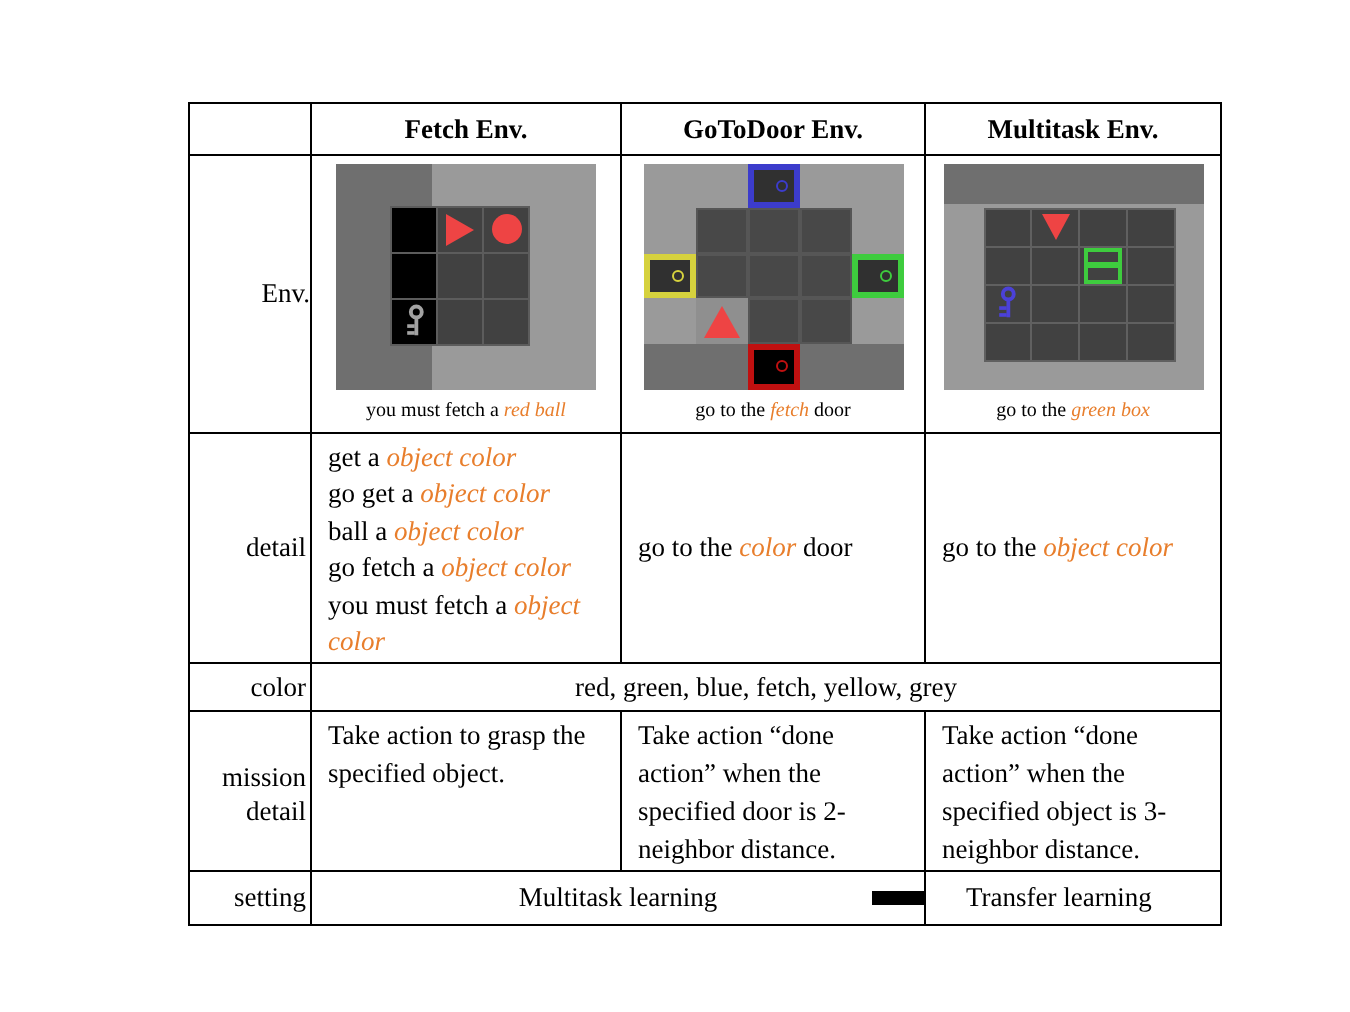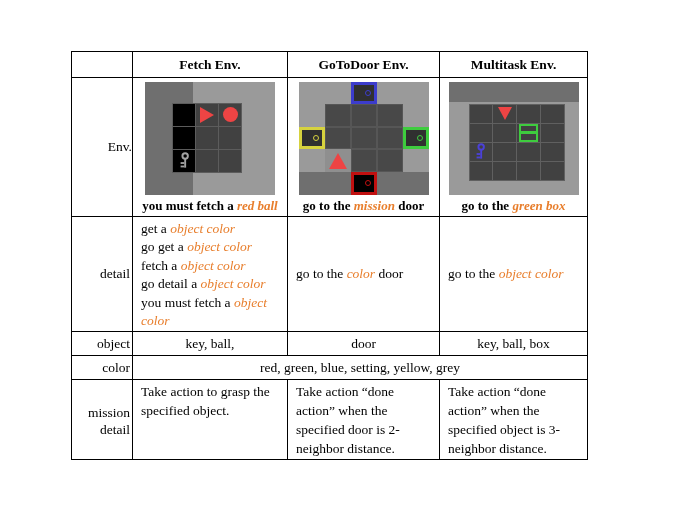--- a/index.html
+++ b/index.html
@@ -1,41 +1,41 @@
 <!DOCTYPE html>
 <html style="--orange: #e87e2c; --item-red: #ee4444; --grey-key: #a2a2a2; --blue-key: #4b41d8; --door-yellow: #d6d23e; --door-green: #3ecc3e; --door-blue: #3c3ccc; --door-red: #c01010; --wall-light: #9a9a9a; --wall-dark: #6f6f6f; --cell-dark: #414141; --cell-door: #484848; --agent-cell: #8f8f8f; --line: #5c5c5c;"><head>
 <meta charset="utf-8">
 <style>
   html,body{margin:0;padding:0;}
   body{
     width:675px;height:506px;background:#ffffff;position:relative;overflow:hidden;
     font-family:"Liberation Serif","DejaVu Serif",serif;color:#000;
   }
   .table-wrap{position:absolute;left:71px;top:51px;}
-  table{border-collapse:collapse;table-layout:fixed;}
+  table{border-collapse:collapse;table-layout:fixed;margin-left:23px;}
   td{border:1.5px solid #000;font-size:13.5px;vertical-align:middle;padding:0 8px;overflow:hidden;}
   .lab{text-align:right;padding:0 2px;}
   .head{font-weight:bold;text-align:center;}
   .cen{text-align:center;}
   .r-head td{height:25px;}
   .r-env td{height:138px;padding:0;}
   .r-mission td{height:111px;}
   .mission-fetch{vertical-align:top;padding-top:3px;line-height:18.4px;}
   .r-object td{height:23px;}
   .r-color td{height:23px;}
   .r-detail td{height:77px;vertical-align:top;padding-top:2px;line-height:19px;}
   .r-detail .lab{vertical-align:middle;line-height:17px;}
   .r-setting td{height:26px;}
   .setting-left{position:relative;text-align:center;}
   .setting-right{padding-left:20px;}
   .em{color:var(--orange);font-style:italic;}
 
   
   .envwrap{display:flex;flex-direction:column;align-items:center;justify-content:center;height:100%;}
-  .cap{margin-top:3px;font-size:13px;line-height:15px;white-space:nowrap;text-align:center;font-weight:bold;}
+  .cap{margin-top:3px;font-size:10px;line-height:15px;white-space:nowrap;text-align:center;}
   .env-img{width:130px;height:113px;position:relative;background:var(--wall-light);overflow:hidden;flex:none;}
 
   
   .fetch-band{position:absolute;left:0;top:0;width:48px;height:113px;background:var(--wall-dark);}
   .grid3{position:absolute;left:27px;top:21px;width:68px;height:68px;display:grid;
          grid-template-columns:repeat(3,1fr);grid-template-rows:repeat(3,1fr);
          gap:1px;background:var(--line);border:1px solid var(--line);}
   .gc{background:var(--cell-dark);display:flex;align-items:center;justify-content:center;}
   .gc.black{background:#000;}
   .tri-right{width:0;height:0;border-left:14px solid var(--item-red);border-top:8px solid transparent;border-bottom:8px solid transparent;}
@@ -160,21 +160,21 @@
           <div class="w"></div>
 
           <div class="wd"></div>
           <div class="wd"></div>
           <div class="door red">
                   <span class="knob"></span>
                 </div>
           <div class="wd"></div>
           <div class="wd"></div>
         </div>
-        <div class="cap"><span>go to the </span><span class="em">mission</span><span> door</span></div>
+        <div class="cap"><span>go to the </span><span class="em">fetch</span><span> door</span></div>
       </div>
     </td>
 
     <td>
       <div class="envwrap">
         <div class="env-img">
           <div class="top-band"></div>
           <div class="grid4">
             <div class="gc"></div>
             <div class="gc">
@@ -213,42 +213,47 @@
         <div class="cap"><span>go to the </span><span class="em">green box</span></div>
       </div>
     </td>
   </tr>
 
   <tr class="r-mission">
     <td class="lab">detail</td>
     <td class="mission-fetch">
       <div><span>get a </span><span class="em">object color</span></div>
       <div><span>go get a </span><span class="em">object color</span></div>
-      <div><span>fetch a </span><span class="em">object color</span></div>
-      <div><span>go detail a </span><span class="em">object color</span></div>
+      <div><span>ball a </span><span class="em">object color</span></div>
+      <div><span>go fetch a </span><span class="em">object color</span></div>
       <div><span>you must fetch a </span><span class="em">object color</span></div>
     </td>
     <td><span>go to the </span><span class="em">color</span><span> door</span></td>
     <td><span>go to the </span><span class="em">object color</span></td>
   </tr>
 
-  <tr class="r-object">
-    <td class="lab">object</td>
-    <td class="cen">key, ball,</td>
-    <td class="cen">door</td>
-    <td class="cen">key, ball, box</td>
-  </tr>
 
   <tr class="r-color">
     <td class="lab">color</td>
-    <td class="cen" colspan="3">red, green, blue, setting, yellow, grey</td>
+    <td class="cen" colspan="3">red, green, blue, fetch, yellow, grey</td>
   </tr>
 
   <tr class="r-detail">
     <td class="lab">mission detail</td>
     <td>Take action to grasp the specified object.</td>
     <td>Take action “done action” when the specified door is 2-neighbor distance.</td>
     <td>Take action “done action” when the specified object is 3-neighbor distance.</td>
   </tr>
 
+  <tr class="r-setting">
+    <td class="lab">setting</td>
+    <td class="setting-left" colspan="2">
+      <span>Multitask learning</span>
+      <svg class="arrow" width="43" height="16" viewBox="0 0 43 16">
+        <rect x="0" y="4.5" width="27" height="7" fill="#000"></rect>
+        <polygon points="27,0 43,8 27,16" fill="#000"></polygon>
+      </svg>
+    </td>
+    <td class="setting-right">Transfer learning</td>
+  </tr>
 </tbody>
     </table>
 </div>
 
 </body></html>

